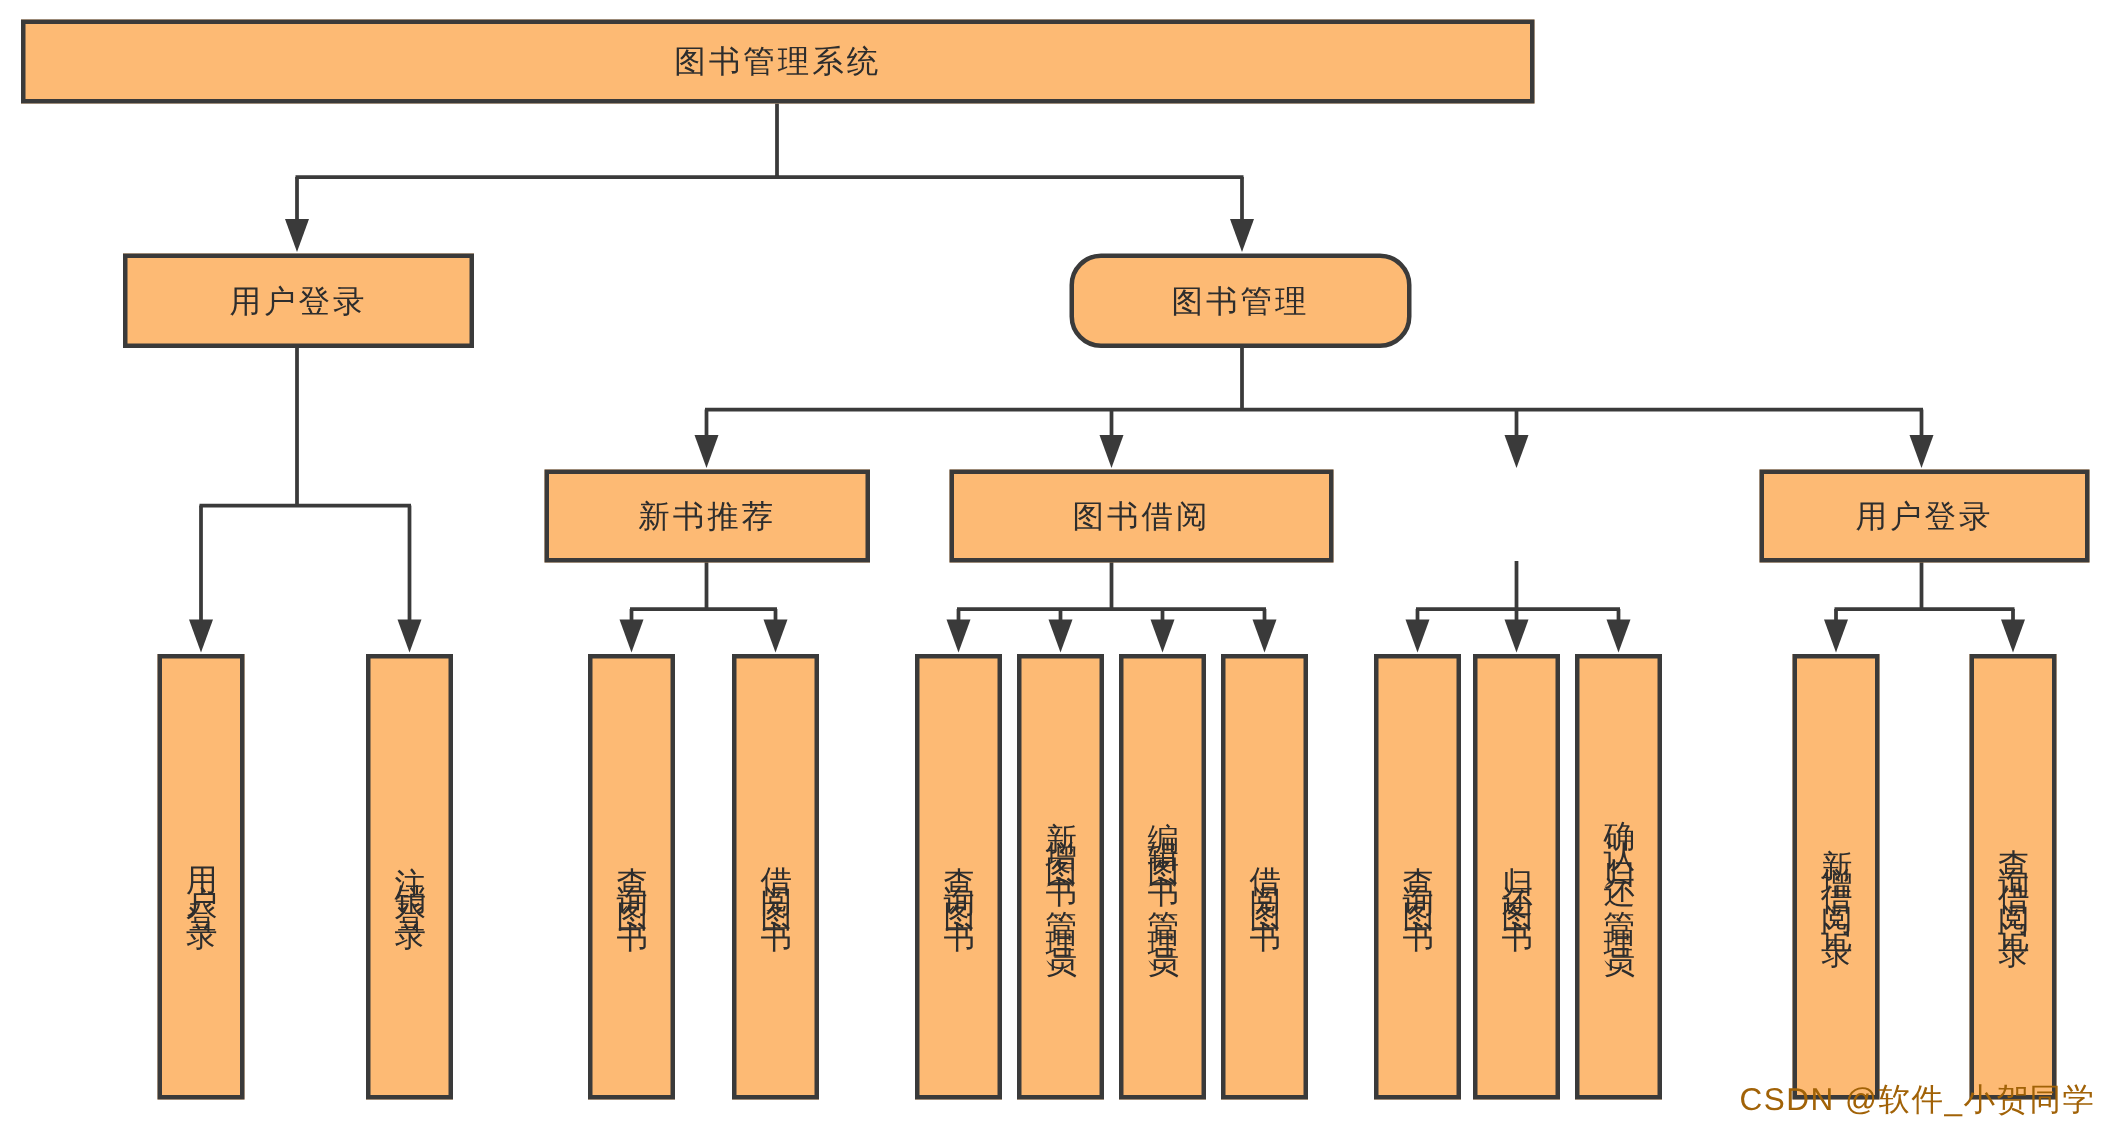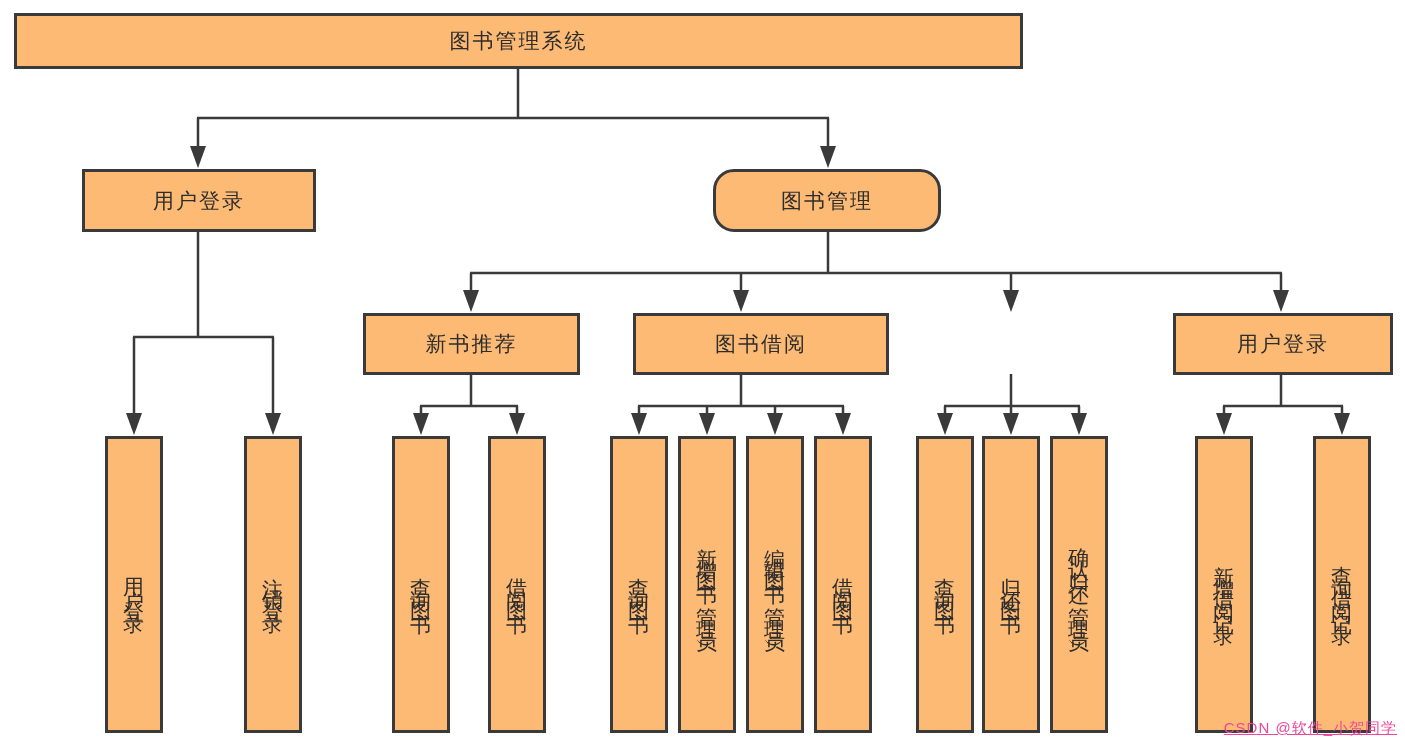--- a/index.html
+++ b/index.html
@@ -14,22 +14,22 @@
   }
   .h-label{font-size:21px;letter-spacing:2px;white-space:nowrap;}
   .leaf .v-label{
     writing-mode:vertical-rl;text-orientation:mixed;
     font-size:21px;letter-spacing:12px;line-height:1;white-space:nowrap;
   }
   svg.connectors{position:absolute;left:0;top:0;pointer-events:none;}
   svg.connectors path{stroke:#3a3a3a;stroke-width:2.5;fill:none;}
   svg.connectors polygon{fill:#3a3a3a;stroke:none;}
   .watermark{
-    position:absolute;top:719px;right:8px;font-size:15px;color:#ec4899;
-    letter-spacing:1px;white-space:nowrap;text-decoration:underline;
+    position:absolute;top:719px;right:8px;font-size:21px;color:#a16207;
+    letter-spacing:1px;white-space:nowrap;
   }
 </style>
 </head>
 <body>
 
 <div class="canvas">
 
   <svg class="connectors" width="1405" height="747" viewBox="0 0 1405 747">
 
     <path d="M518,69 V118 M197,118 H829"></path>

